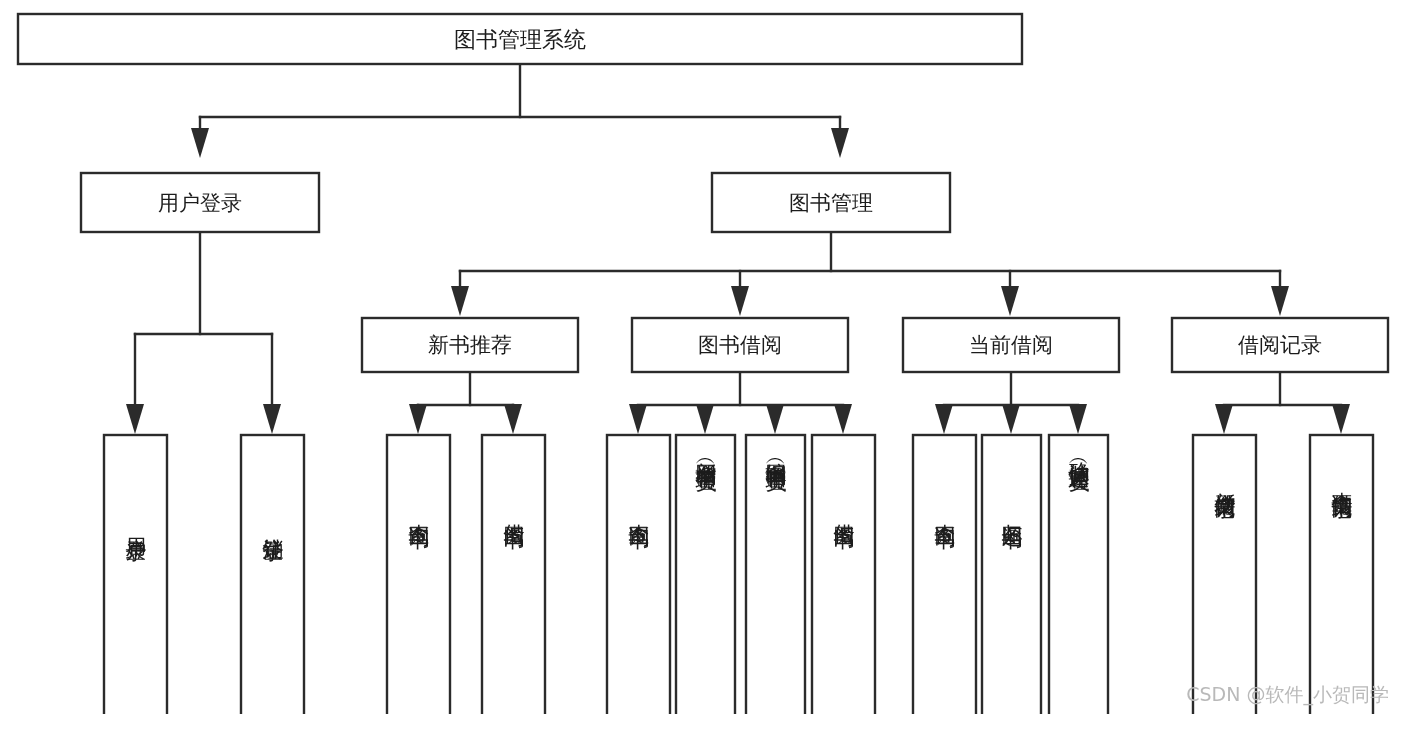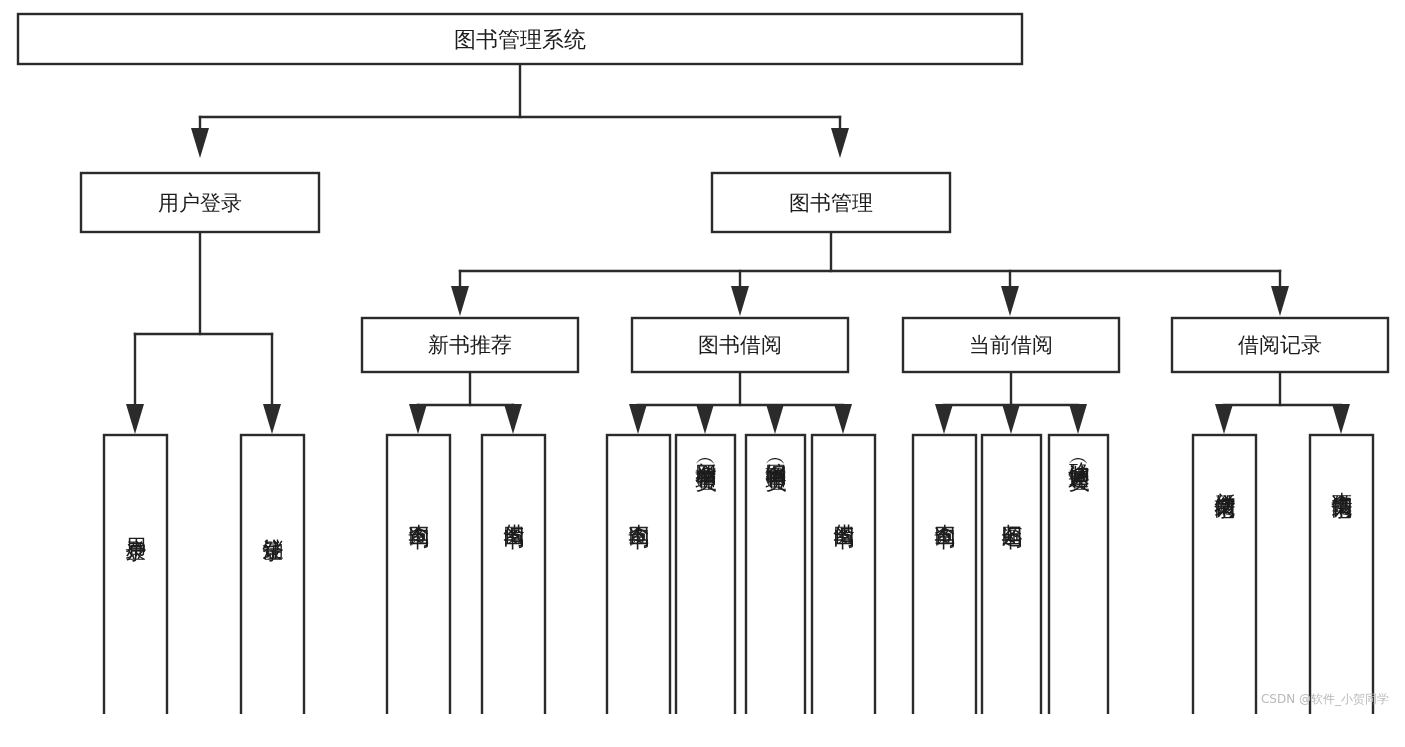--- a/index.html
+++ b/index.html
@@ -70,21 +70,21 @@
     line-height: 1.18;
     color: #1c1c1c;
     letter-spacing: 1.5px;
     white-space: nowrap;
   }
   .watermark {
     position: absolute;
     right: 16px;
     bottom: 6px;
     font-family: "DejaVu Sans", "Liberation Sans", sans-serif;
-    font-size: 12px;
+    font-size: 19px;
     color: #b9b9b9;
     white-space: nowrap;
     user-select: none;
   }
 </style>
 </head>
 <body>
 
 <div id="diagram-root">
 

